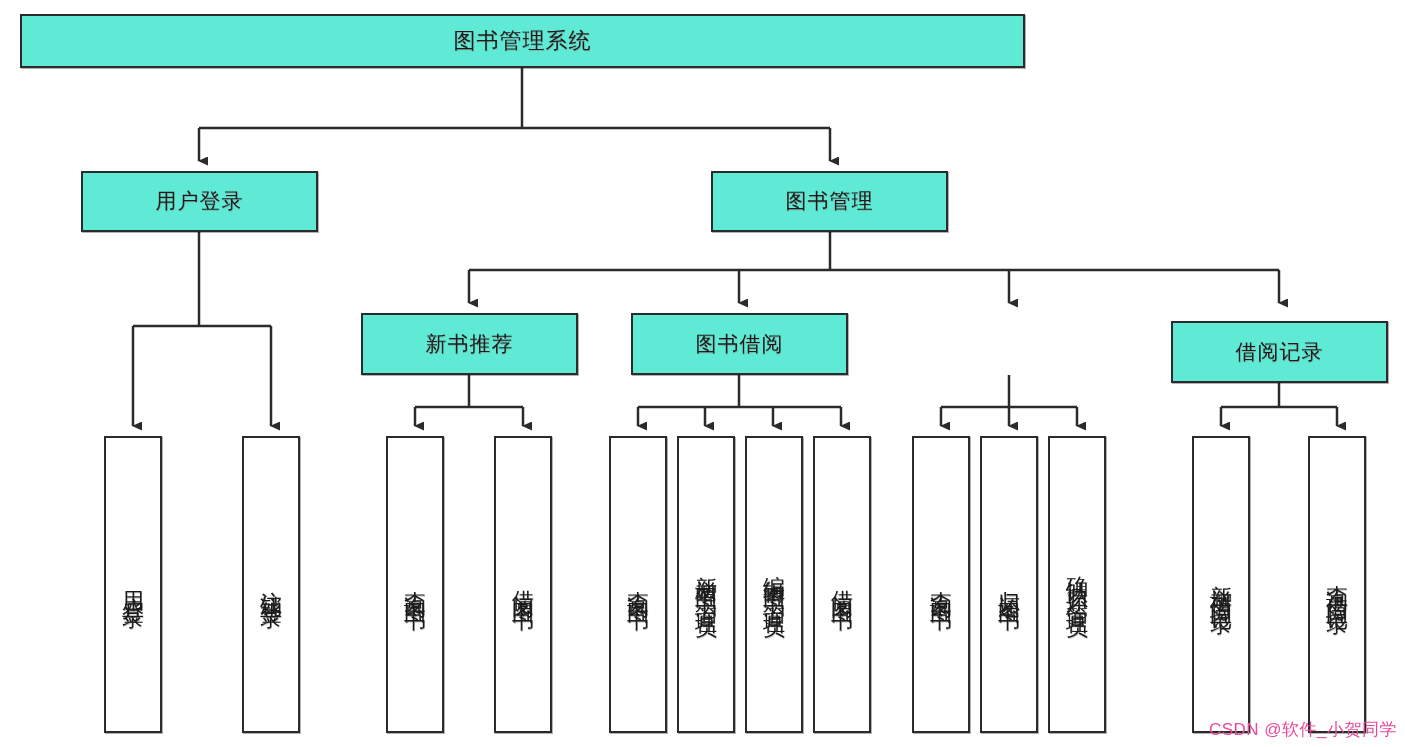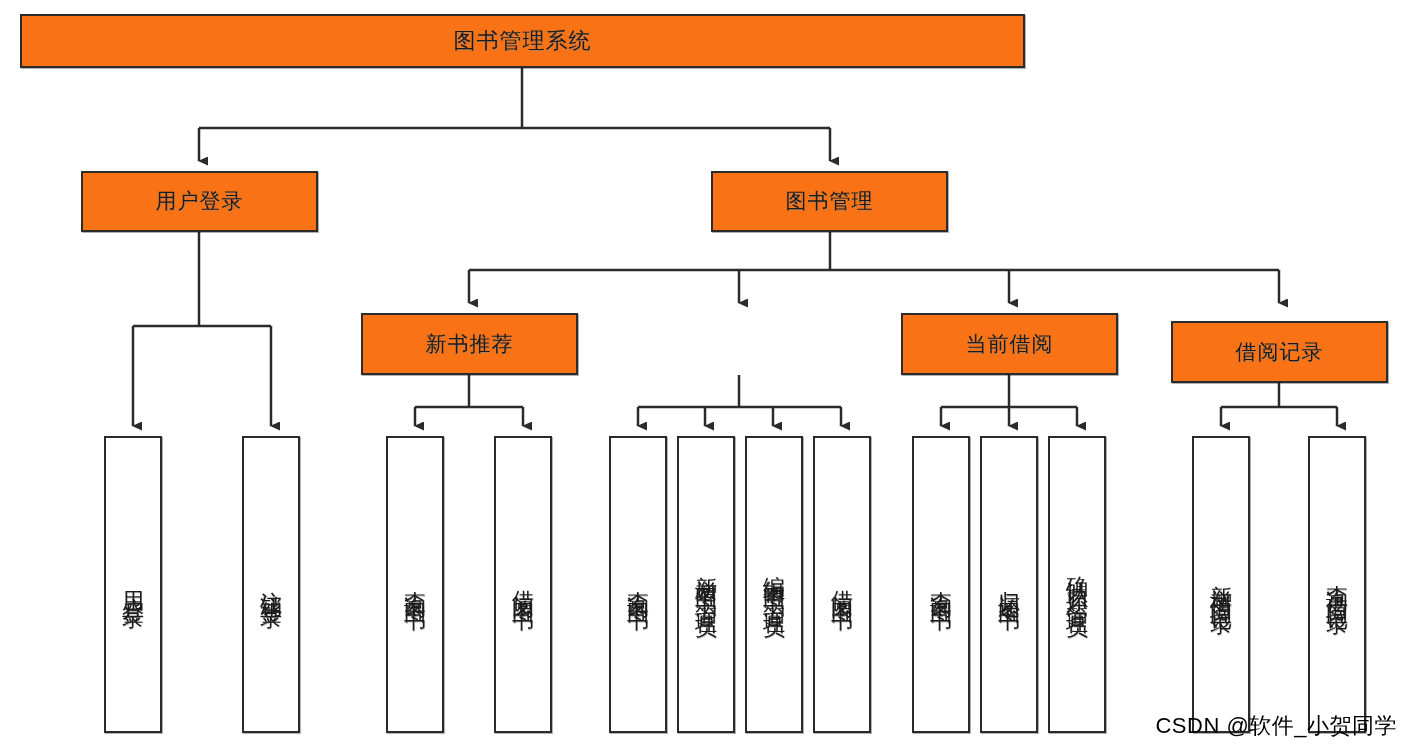--- a/index.html
+++ b/index.html
@@ -9,21 +9,21 @@
     background:#ffffff;
     font-family:"Liberation Sans","DejaVu Sans",sans-serif;
     overflow:hidden;
   }
   #canvas{position:relative;width:1405px;height:747px;}
 
   svg.edges{position:absolute;left:0;top:0;width:1405px;height:747px;pointer-events:none;}
 
   .node{
     position:absolute;
-    background:#f97316;
+    background:#5eead4;
     border:2px solid #2b2b2b;
     box-sizing:border-box;
     box-shadow:1px 1px 0 rgba(0,0,0,0.30);
     display:flex;
     align-items:center;
     justify-content:center;
   }
   .node .lbl{
     color:#1b1b1b;
     font-size:21px;
@@ -52,22 +52,22 @@
     color:#1b1b1b;
     font-size:22px;
     letter-spacing:6px;
     line-height:1;
     text-shadow:0.5px 0.5px 0 rgba(140,140,140,0.55);
   }
 
   .watermark{
     position:absolute;
     right:8px;bottom:6px;
-    color:#000000;
-    font-size:22px;
+    color:#ec4899;
+    font-size:17px;
     letter-spacing:0.5px;
     white-space:nowrap;
     user-select:none;
   }
 </style>
 </head>
 <body>
 
 <div id="canvas">
 
@@ -130,24 +130,24 @@
   </div>
 
   <div class="node" style="left:361px;top:313px;width:217px;height:62px;">
     <span class="lbl">新书推荐</span>
   </div>
 
   <div class="node" style="left:711px;top:171px;width:237px;height:61px;">
     <span class="lbl">图书管理</span>
   </div>
 
-
-  <div class="node" style="left:901px;top:313px;width:217px;height:62px;">
-    <span class="lbl">当前借阅</span>
-  </div>
+  <div class="node" style="left:631px;top:313px;width:217px;height:62px;">
+    <span class="lbl">图书借阅</span>
+  </div>
+
 
   <div class="node" style="left:1171px;top:313px;width:217px;height:62px;margin-top:8px;">
     <span class="lbl">借阅记录</span>
   </div>
 
   <div class="leaf" style="left:104px;top:436px;width:58px;height:297px;">
     <span class="vlbl">用户登录</span>
   </div>
 
   <div class="leaf" style="left:242px;top:436px;width:58px;height:297px;">

